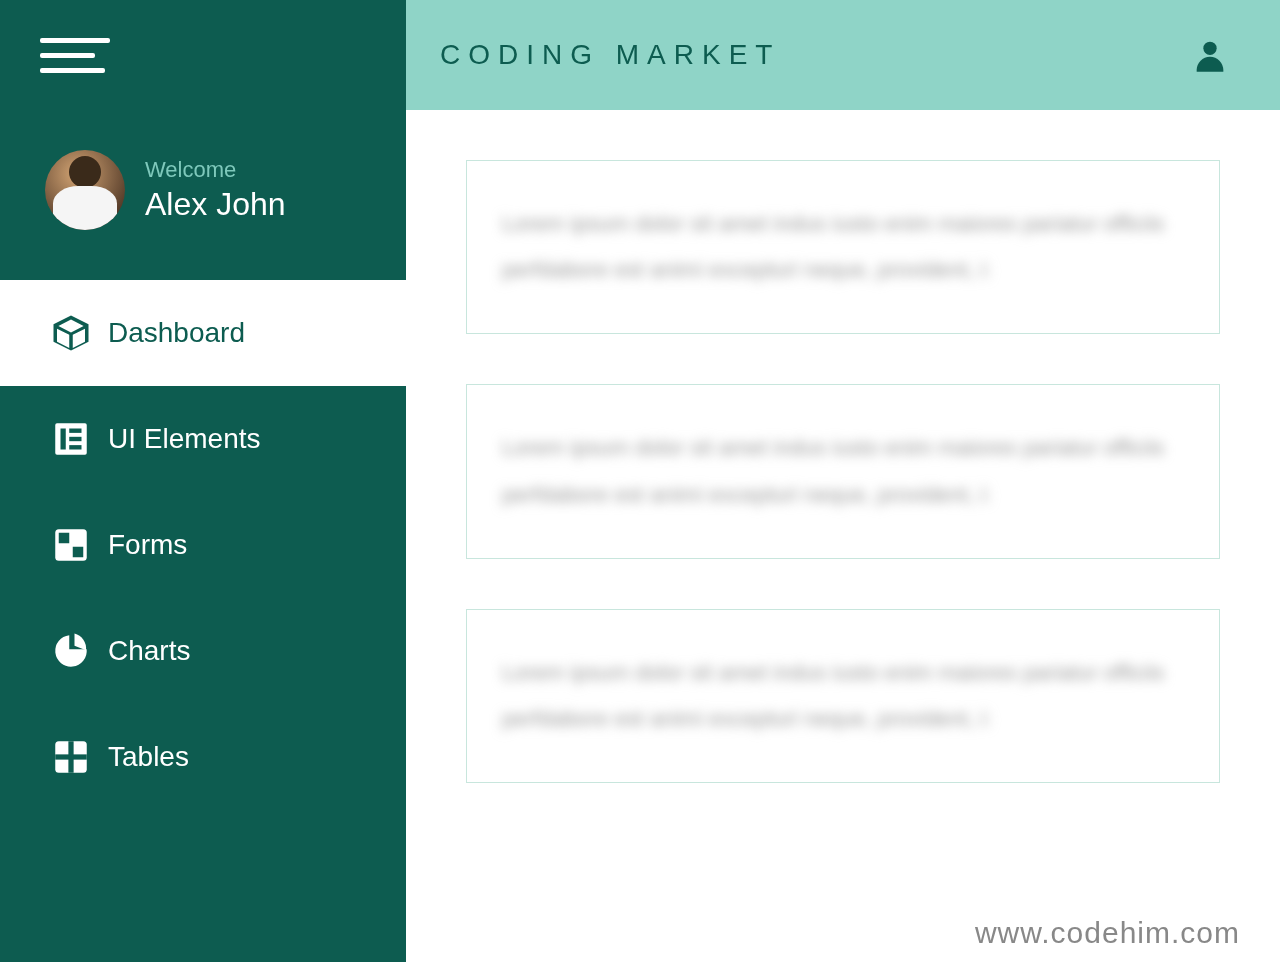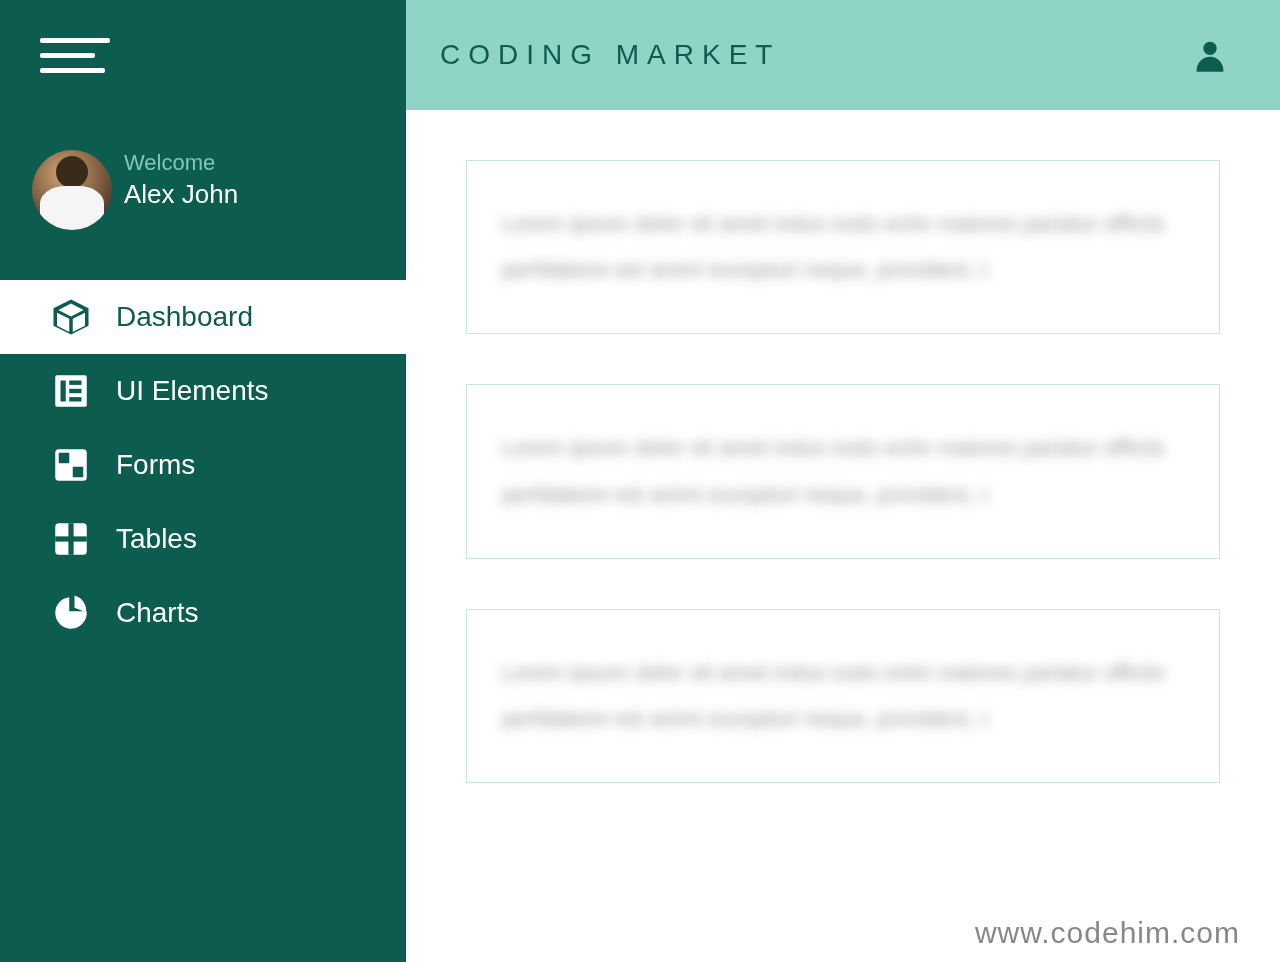--- a/index.html
+++ b/index.html
@@ -40,22 +40,23 @@
       display: block;
       height: 5px;
       background: #fff;
       border-radius: 2px;
     }
     .hamburger span:nth-child(1) { width: 70px; }
     .hamburger span:nth-child(2) { width: 55px; }
     .hamburger span:nth-child(3) { width: 65px; }
     .user-section {
       display: flex;
-      padding: 40px 30px 40px 32px;
-      gap: 12px;
+      align-items: center;
+      padding: 40px 30px 40px 45px;
+      gap: 20px;
     }
     .avatar {
       width: 80px;
       height: 80px;
       border-radius: 50%;
       background: radial-gradient(circle at 40% 30%, #d4a574, #2a1810);
       flex-shrink: 0;
       position: relative;
       overflow: hidden;
     }
@@ -84,32 +85,32 @@
       flex-direction: column;
       gap: 3px;
     }
     .welcome-label {
       color: #7ec8bb;
       font-size: 22px;
       font-weight: 400;
     }
     .user-name {
       color: #fff;
-      font-size: 26px;
+      font-size: 32px;
       font-weight: 400;
     }
     .nav-list {
       list-style: none;
       padding-top: 10px;
     }
     .nav-item {
       display: flex;
       align-items: center;
-      padding: 16px 50px;
-      gap: 24px;
+      padding: 32px 50px;
+      gap: 16px;
       cursor: pointer;
       color: #fff;
       font-size: 28px;
     }
     .nav-item.active {
       background: #fff;
       color: #0d5c50;
     }
     .nav-icon {
       width: 42px;
@@ -223,37 +224,37 @@
           <svg viewBox="0 0 24 24" fill="currentColor">
               <rect x="3" y="3" width="18" height="18" rx="2" fill="currentColor"></rect>
               <rect x="5" y="5" width="6" height="6" fill="#0d5c50"></rect>
               <rect x="13" y="13" width="6" height="6" fill="#0d5c50"></rect>
             </svg>
         </span>
         <span>Forms</span>
       </li>
       <li class="nav-item">
         <span class="nav-icon">
+          <svg viewBox="0 0 24 24" fill="currentColor">
+              <path d="M11 2v9H2a10 10 0 0 0 19.4 3.5L13 11l-2-9z" opacity="0"></path>
+              <path d="M11 3a9 9 0 1 0 9.95 8H11V3z"></path>
+              <path d="M13 3v7l6.6 2.6A9 9 0 0 0 13 3z" transform="translate(1,-1)"></path>
+            </svg>
+        </span>
+        <span>Charts</span>
+      </li>
+      <li class="nav-item">
+        <span class="nav-icon">
           <svg viewBox="0 0 24 24" fill="none" stroke="currentColor" stroke-width="3">
               <rect x="3" y="3" width="18" height="18" rx="2" fill="currentColor" stroke="none"></rect>
               <line x1="3" y1="12" x2="21" y2="12" stroke="#0d5c50"></line>
               <line x1="12" y1="3" x2="12" y2="21" stroke="#0d5c50"></line>
             </svg>
         </span>
         <span>Tables</span>
-      </li>
-      <li class="nav-item">
-        <span class="nav-icon">
-          <svg viewBox="0 0 24 24" fill="currentColor">
-              <path d="M11 2v9H2a10 10 0 0 0 19.4 3.5L13 11l-2-9z" opacity="0"></path>
-              <path d="M11 3a9 9 0 1 0 9.95 8H11V3z"></path>
-              <path d="M13 3v7l6.6 2.6A9 9 0 0 0 13 3z" transform="translate(1,-1)"></path>
-            </svg>
-        </span>
-        <span>Charts</span>
       </li>
     </ul>
   </aside>
 
   <main class="main">
     <header class="header">
       <h1 class="header-title">CODING MARKET</h1>
       <span class="user-icon">
         <svg viewBox="0 0 24 24">
             <circle cx="12" cy="8" r="4"></circle>

